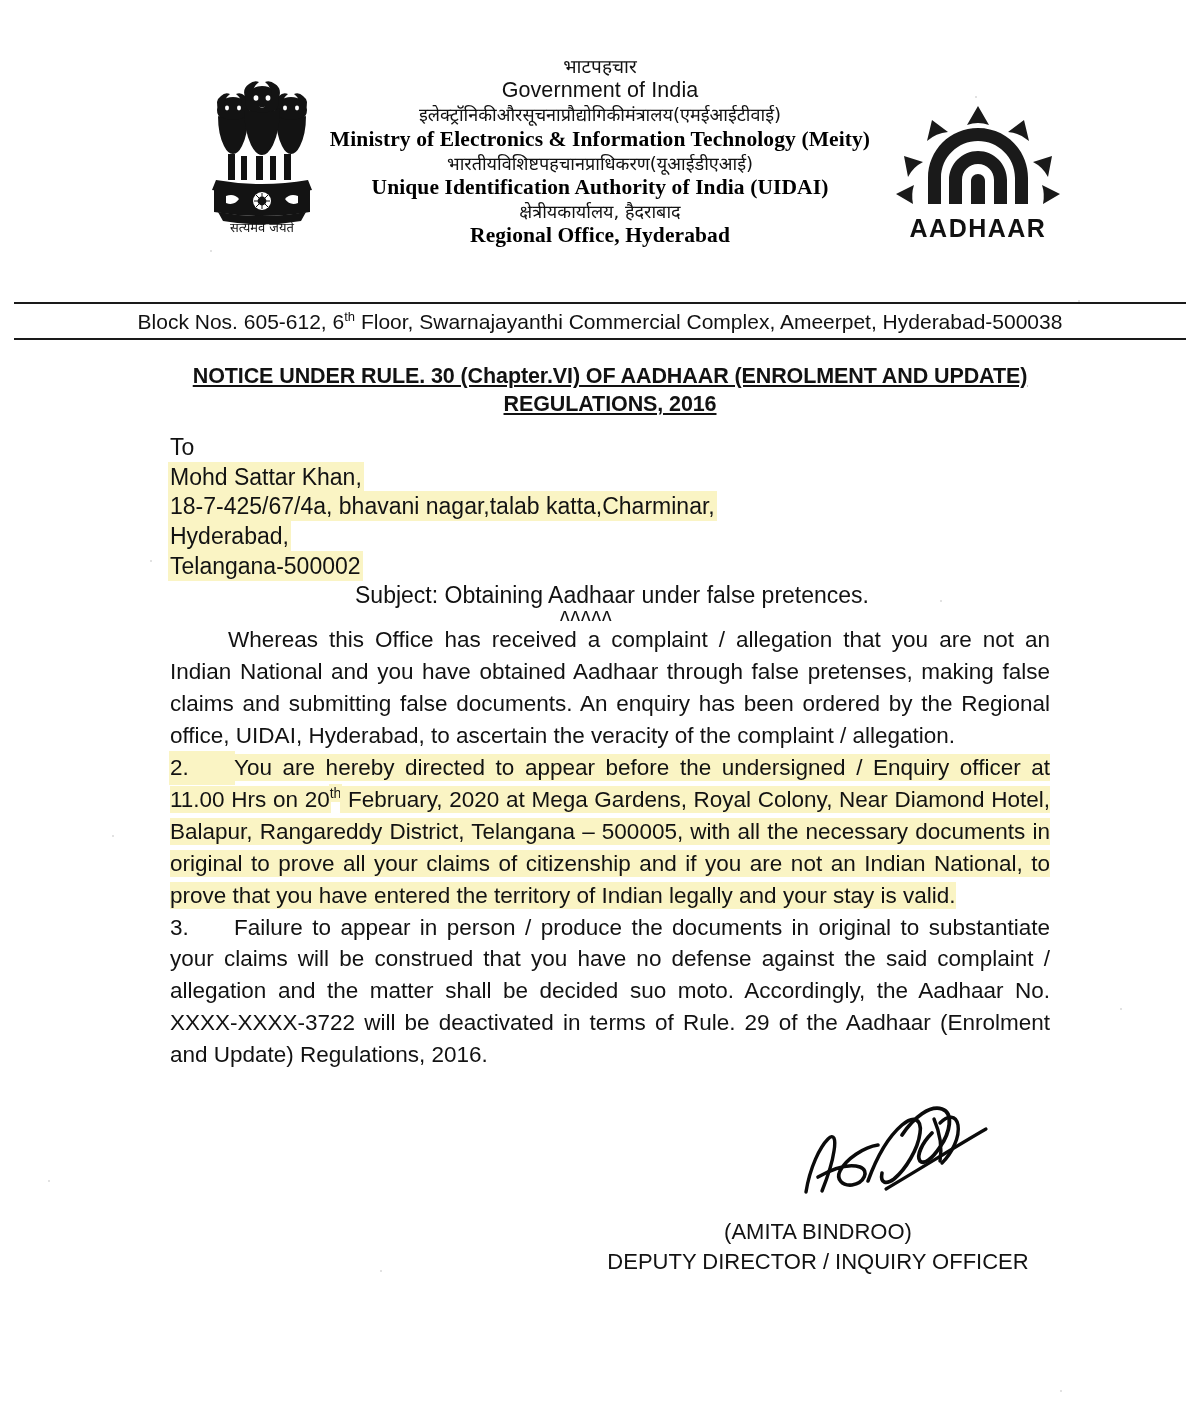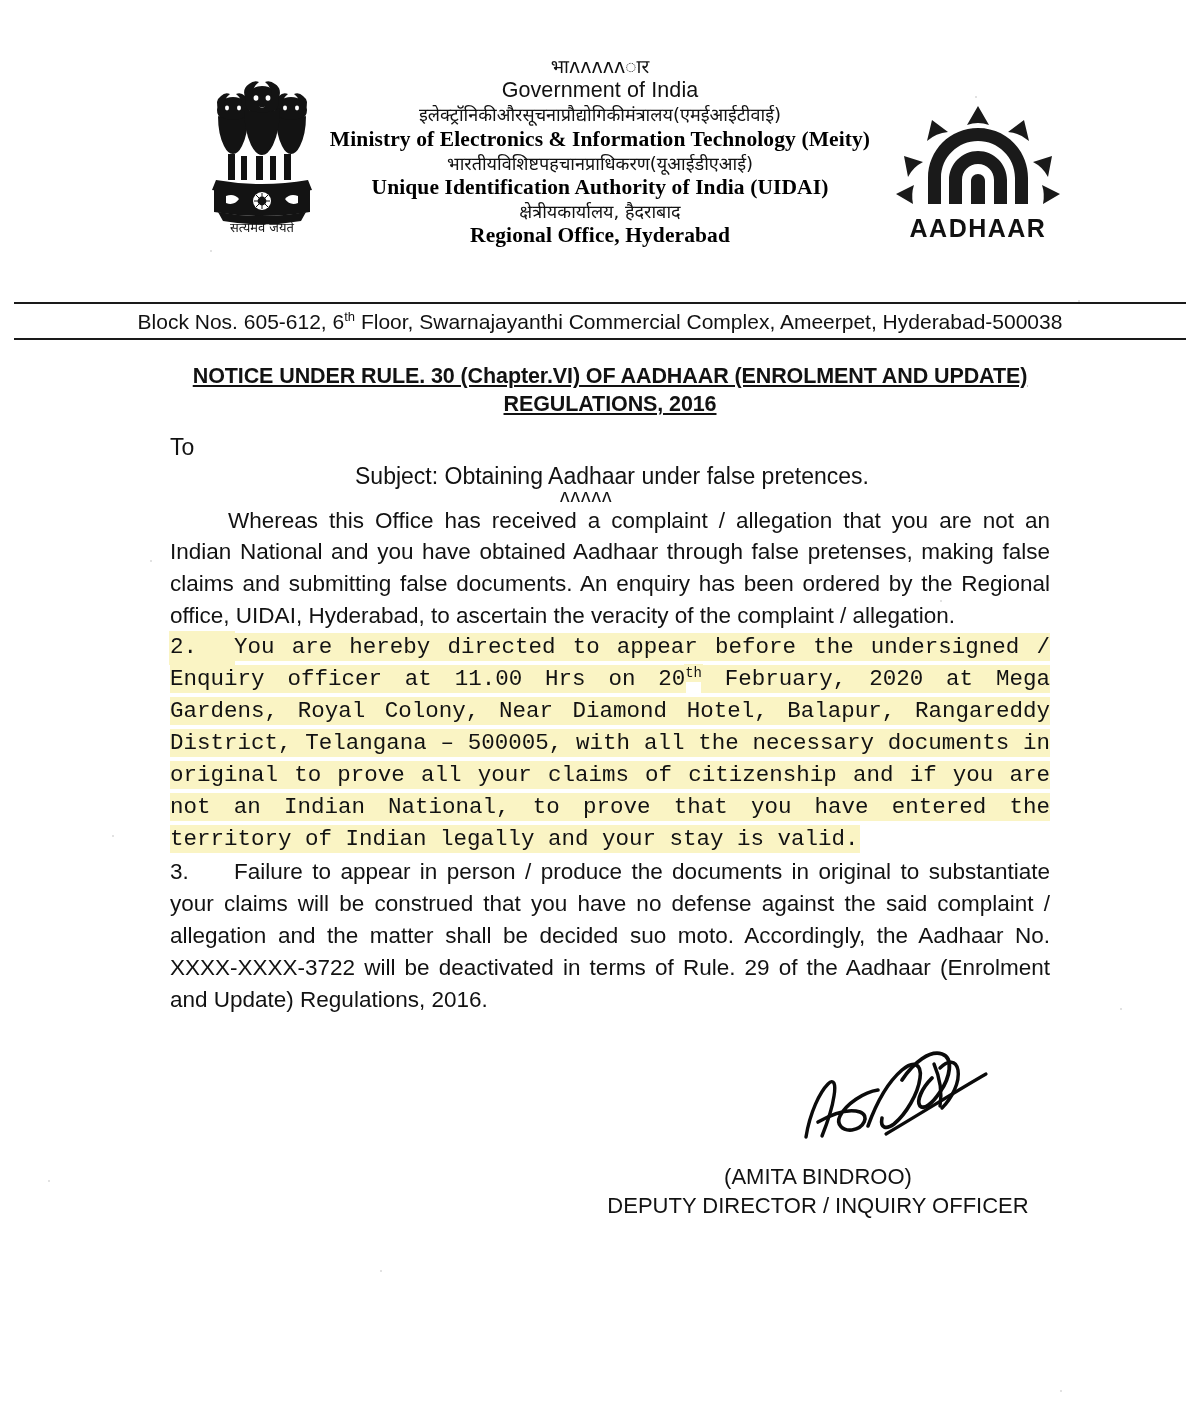--- a/index.html
+++ b/index.html
@@ -132,21 +132,21 @@
   }
   p.para{
     font-size:22.5px;
     line-height:1.42;
     text-align:justify;
     margin:0;
     text-justify:inter-word;
   }
   .p1{margin-top:30px;}
   .p1 .ind{display:inline-block;width:58px;}
-  .p2{margin-top:26px;font-family:Liberation Mono, monospace;}
+  .p2{margin-top:26px;}
   .p3{margin-top:30px;}
   .numlbl{display:inline-block;width:64px;}
 
   .hl-para{
     background:#faf4c4;
     box-shadow:0 0 0 1px #faf4c4;
   }
 
   
   .footer{
@@ -262,21 +262,21 @@
 
           <path d="M88 24 c-28 0 -50 22 -50 50 v26 h13 v-26 c0 -21 17 -37 37 -37 s37 16 37 37 v26 h13 v-26 c0 -28 -22 -50 -50 -50 z"></path>
           <path d="M88 47 c-16 0 -29 13 -29 29 v24 h13 v-24 c0 -9 7 -16 16 -16 s16 7 16 16 v24 h13 v-24 c0 -16 -13 -29 -29 -29 z"></path>
           <path d="M88 70 c-4 0 -7 3 -7 7 v23 h14 v-23 c0 -4 -3 -7 -7 -7 z"></path>
         </g>
         <text x="88" y="133" text-anchor="middle" font-family="Liberation Sans, sans-serif" font-size="25" font-weight="bold" letter-spacing="1.5" fill="#111">AADHAAR</text>
       </svg>
     </div>
 
     <div class="org-block">
-      <div class="hi l1">भाᴧᴧᴧᴧᴧार</div>
+      <div class="hi l1">भाटपहचार</div>
       <div class="en l2">Government of India</div>
       <div class="hi-sm l1">इलेक्ट्रॉनिकीऔरसूचनाप्रौद्योगिकीमंत्रालय(एमईआईटीवाई)</div>
       <div class="en-b l2">Ministry of Electronics &amp; Information Technology (Meity)</div>
       <div class="hi-sm l1">भारतीयविशिष्टपहचानप्राधिकरण(यूआईडीएआई)</div>
       <div class="en-b l2">Unique Identification Authority of India (UIDAI)</div>
       <div class="hi-sm l1">क्षेत्रीयकार्यालय, हैदराबाद</div>
       <div class="en-b">Regional Office, Hyderabad</div>
     </div>
   </div>
 
@@ -287,20 +287,26 @@
   <div class="rule"></div>
 
   <div class="body-area">
 
     <div class="doc-title">
       <span>NOTICE UNDER RULE. 30 (Chapter.VI) OF AADHAAR (ENROLMENT AND UPDATE)</span><br>
       <span>REGULATIONS, 2016</span>
     </div>
 
     <div class="to-line">To</div>
+    <div class="addr-lines">
+      <div><span class="hl">Mohd Sattar Khan,</span></div>
+      <div><span class="hl">18-7-425/67/4a, bhavani nagar,talab katta,Charminar,</span></div>
+      <div><span class="hl">Hyderabad,</span></div>
+      <div><span class="hl">Telangana-500002</span></div>
+    </div>
 
 
     <div class="subject">Subject: Obtaining Aadhaar under false pretences.</div>
     <div class="carets">ᴧᴧᴧᴧᴧ</div>
 
     <p class="para p1"><span class="ind"></span><span>Whereas this Office has received a complaint / allegation that you are not an Indian National and you have obtained Aadhaar through false pretenses, making false claims and submitting false documents.  An enquiry has been ordered by the Regional office, UIDAI, Hyderabad, to ascertain the veracity of the complaint / allegation.</span></p>
 
     <p class="para p2"><span class="numlbl hl-para">2.</span><span class="hl-para">You are hereby directed to appear before the undersigned / Enquiry officer at 11.00 Hrs on 20</span><sup class="hl-para">th</sup><span class="hl-para"> February, 2020 at Mega Gardens, Royal Colony, Near Diamond Hotel, Balapur, Rangareddy District, Telangana – 500005, with all the necessary documents in original to prove all your claims of citizenship and if you are not an Indian National, to prove that you have entered the territory of Indian legally and your stay is valid.</span></p>
 
     <p class="para p3"><span class="numlbl">3.</span><span>Failure to appear in person / produce the documents in original to substantiate your claims will be construed that you have no defense against the said complaint / allegation and the matter shall be decided suo moto.  Accordingly, the Aadhaar No. XXXX-XXXX-3722 will be deactivated in terms of Rule. 29 of the Aadhaar (Enrolment and Update) Regulations, 2016.</span></p>

